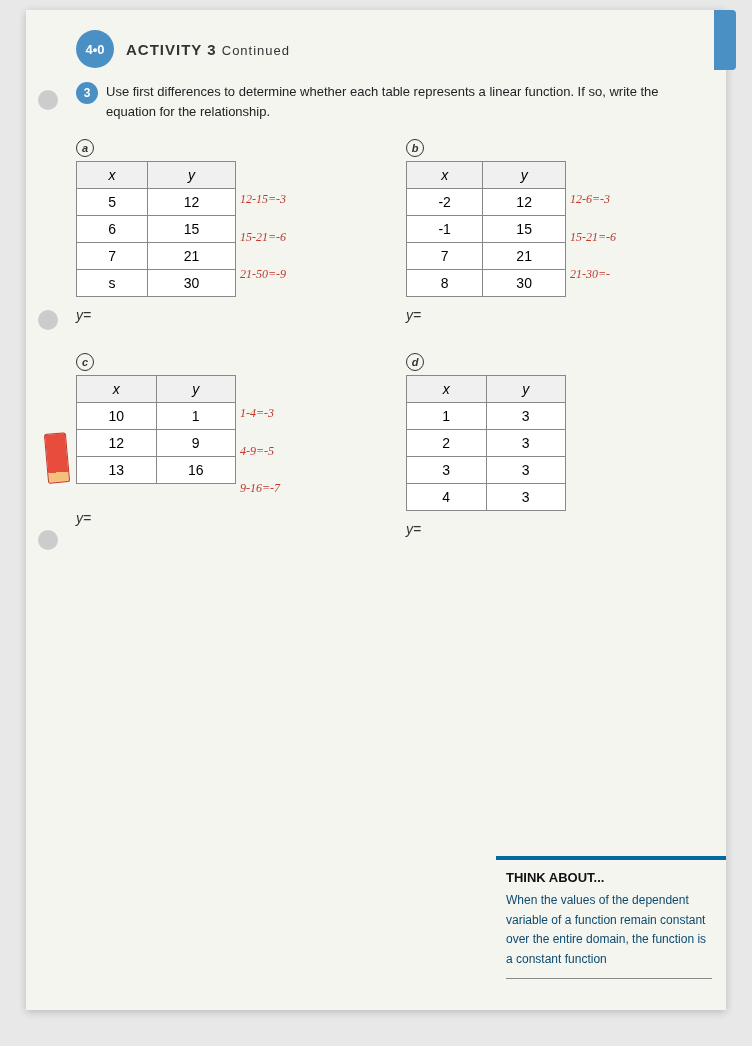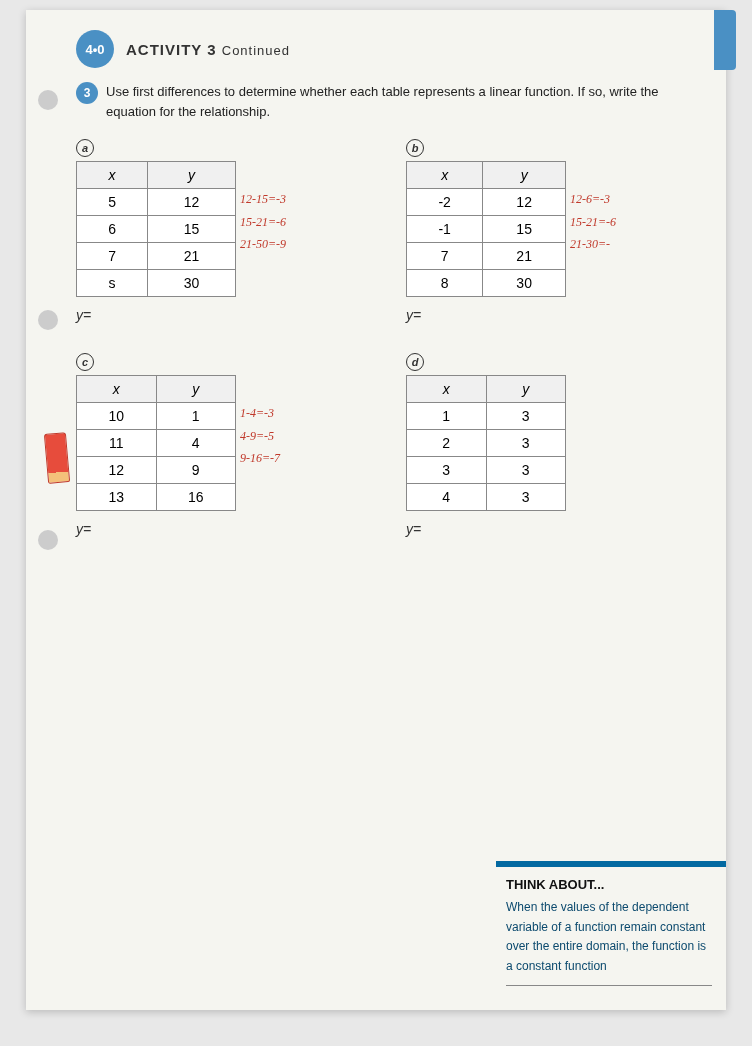--- a/index.html
+++ b/index.html
@@ -130,21 +130,21 @@
     .notes-column {
       display: flex;
       flex-direction: column;
       justify-content: space-around;
       font-size: 12px;
       color: #c0392b;
       font-style: italic;
       font-family: 'Georgia', serif;
       padding-top: 28px;
       line-height: 1.8;
-      gap: 1px;
+      gap: 16px;
     }
     .think-about-title {
       font-weight: bold;
       font-size: 13px;
       margin-bottom: 6px;
       color: #111;
     }
 
     
     .side-tab {
@@ -280,24 +280,20 @@
               <th>x</th>
               <th>y</th>
             </tr>
           </thead>
           <tbody>
             <tr>
                 <td>10</td>
                 <td>1</td>
               </tr>
             <tr>
-                <td>11</td>
-                <td>4</td>
-              </tr>
-            <tr>
                 <td>12</td>
                 <td>9</td>
               </tr>
             <tr>
                 <td>13</td>
                 <td>16</td>
               </tr>
           </tbody>
         </table>
         <div class="notes-column">
@@ -339,19 +335,19 @@
                 <td>3</td>
               </tr>
           </tbody>
         </table>
       </div>
       <div class="y-equals">y=</div>
     </div>
 
   </div>
 
-  <div style="position:absolute; bottom:14px; right:0; width:230px; border-top: 6px solid #0369a1; padding:10px 14px 10px 10px;">
+  <div style="position:absolute; bottom:21px; right:0; width:230px; border-top: 4px solid #0369a1; padding:10px 14px 10px 10px;">
     <div class="think-about-title">THINK ABOUT...</div>
     <div style="font-size:12px; line-height:1.65; color:#0c4a6e;">When the values of the dependent variable of a function remain constant over the entire domain, the function is a constant function</div>
     <div style="border-bottom: 1px solid #888; margin-top: 8px; width: 100%;"></div>
   </div>
 
 </div>
 
 </body></html>

